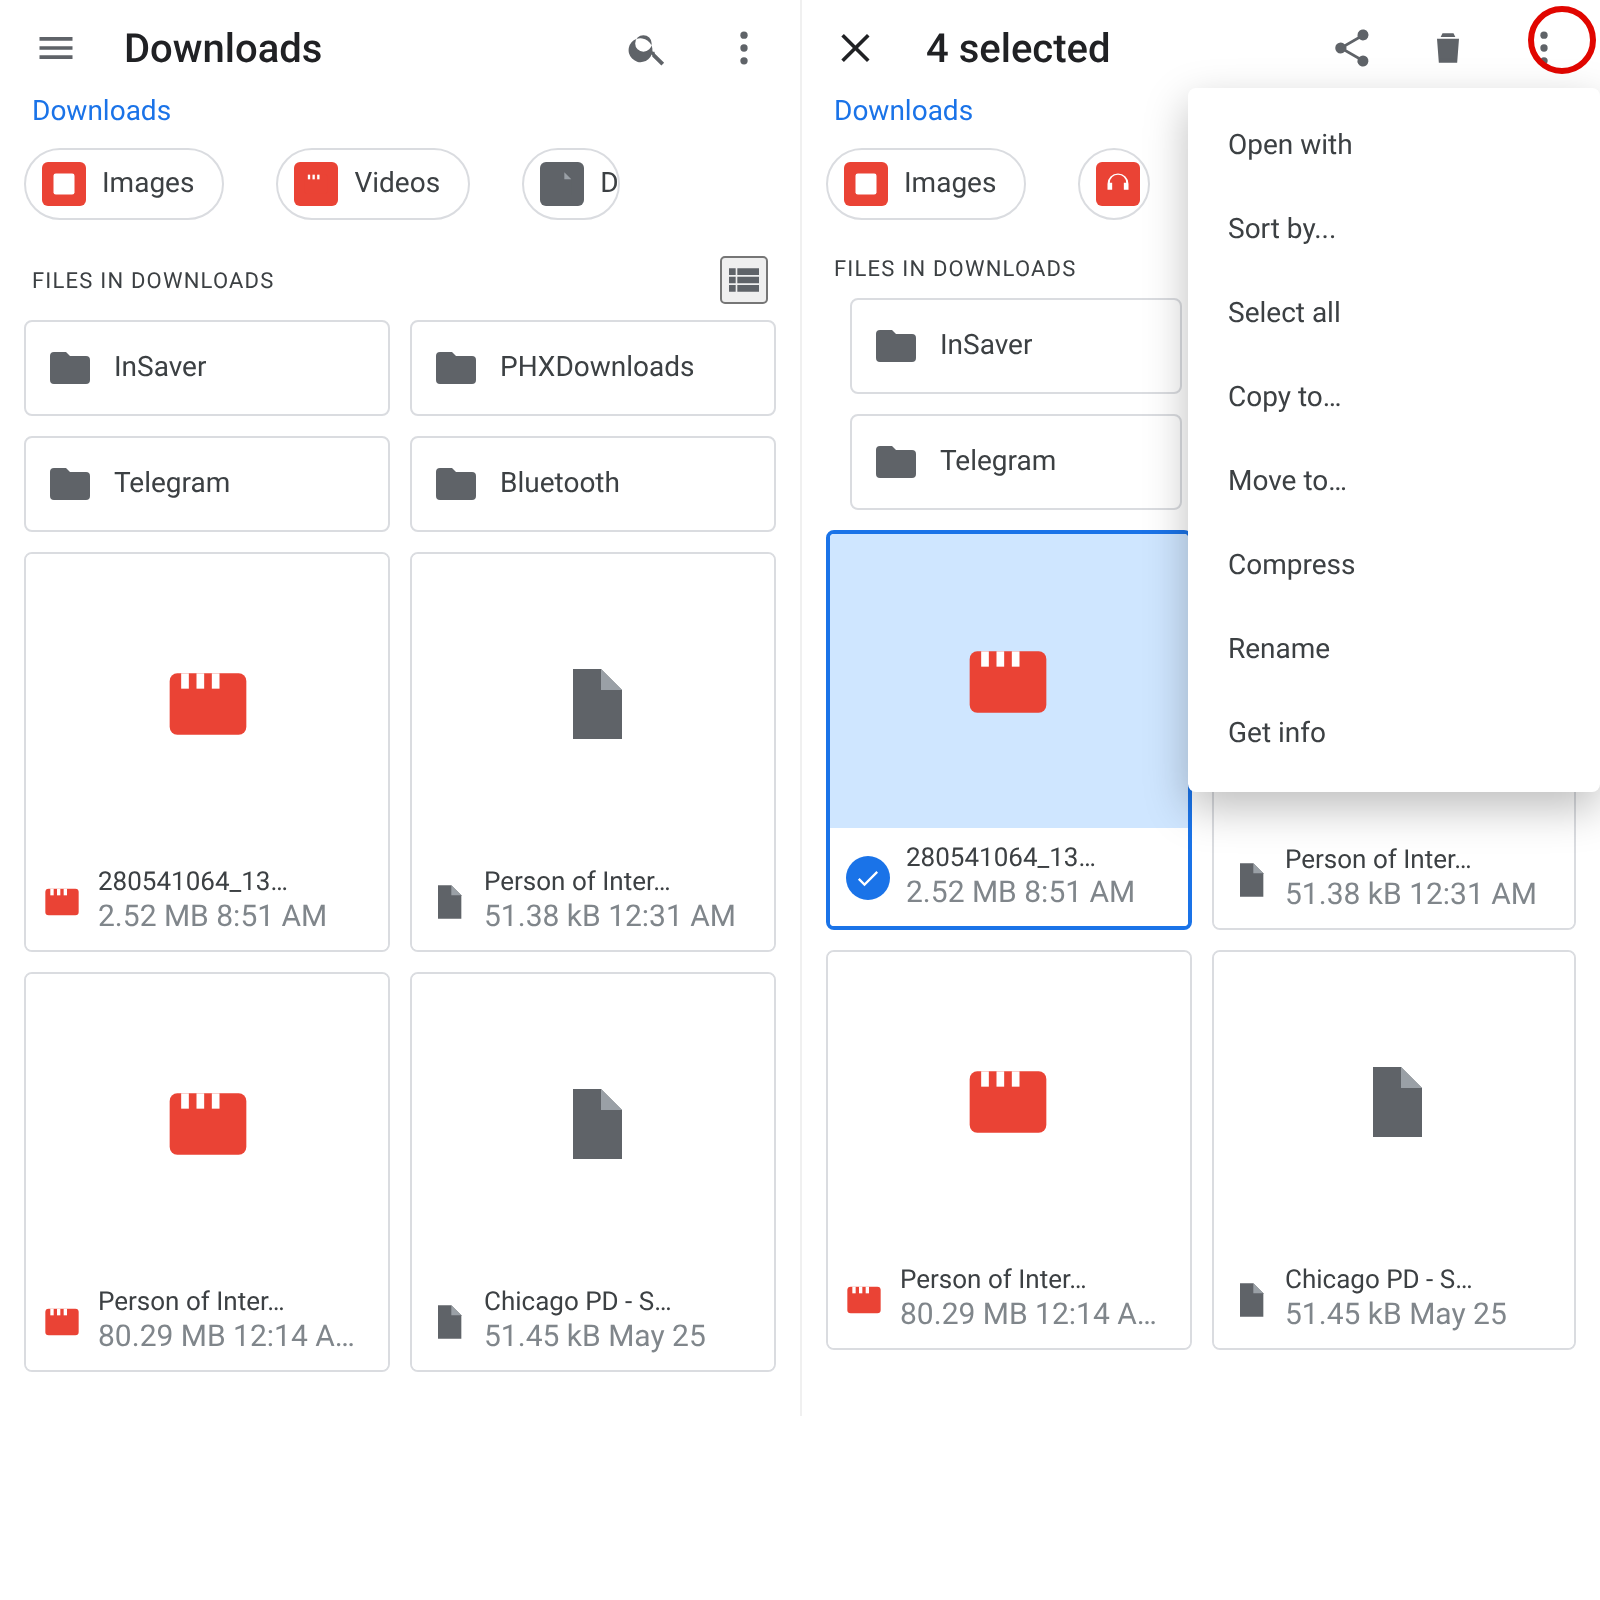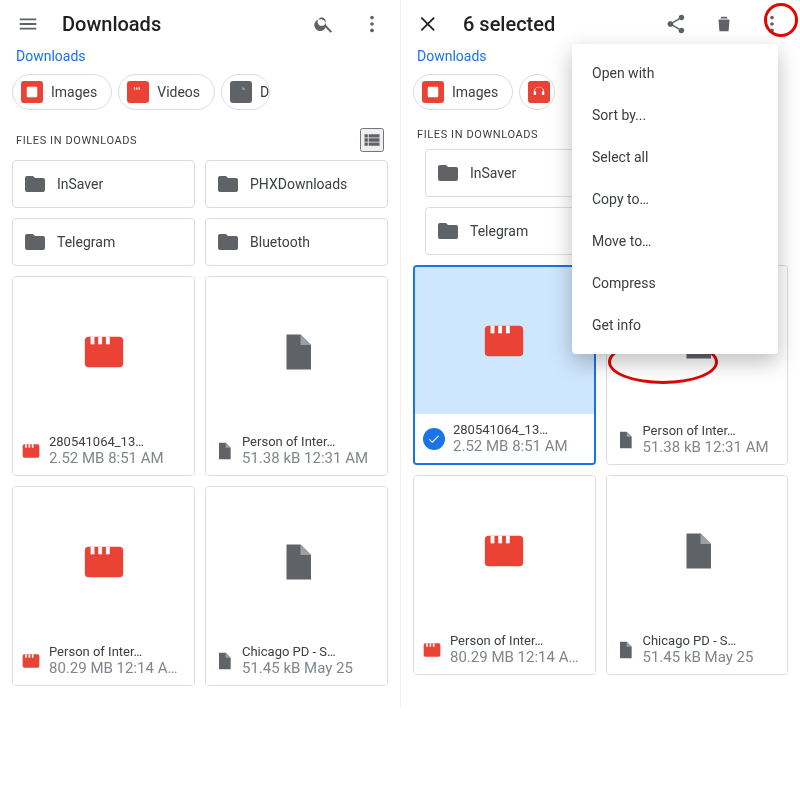--- a/index.html
+++ b/index.html
@@ -11,21 +11,21 @@
   
   .topbar{height:48px;display:flex;align-items:center;padding:0 8px;gap:8px}
   .title{font-size:20px;font-weight:500;color:#202124;margin-left:6px}
   .spacer{flex:1}
   .iconbtn{width:40px;height:40px;border:none;background:none;display:flex;align-items:center;justify-content:center;color:#5f6368;cursor:pointer;border-radius:50%}
   .iconbtn svg{width:22px;height:22px;fill:#5f6368}
   .iconbtn.black svg{fill:#202124}
   
   .breadcrumb{padding:0 16px 6px;color:#1a73e8;font-size:14px}
   
-  .chips{display:flex;gap:6px;padding:4px 12px 14px;overflow:hidden}
+  .chips{display:flex;gap:26px;padding:4px 12px 14px;overflow:hidden}
   .chip{display:flex;align-items:center;gap:8px;border:1px solid #dadce0;border-radius:22px;padding:6px 14px 6px 8px;font-size:14px;color:#3c4043;white-space:nowrap}
   .chip .cicon{width:22px;height:22px;background:#ea4335;border-radius:3px;display:flex;align-items:center;justify-content:center}
   .chip .cicon svg{width:14px;height:14px;fill:#fff}
   
   .sechdr{display:flex;align-items:center;justify-content:space-between;padding:4px 16px 8px}
   .sechdr .lbl{font-size:11px;letter-spacing:.6px;color:#3c4043;font-weight:400}
   .viewtoggle{width:24px;height:24px;display:flex;align-items:center;justify-content:center}
   .viewtoggle svg{width:20px;height:20px;fill:#5f6368}
   
   .grid{display:grid;grid-template-columns:1fr 1fr;gap:10px;padding:0 12px}
@@ -42,21 +42,21 @@
   .thumb svg{width:46px;height:46px}
   .meta{display:flex;align-items:center;gap:8px;padding:8px 8px;background:#fff;border-top:0}
   .meta .mico{width:20px;height:20px;flex:0 0 20px}
   .meta .mico svg{width:20px;height:20px}
   .meta .txt{min-width:0}
   .meta .fname{font-size:13px;color:#3c4043;white-space:nowrap;overflow:hidden;text-overflow:ellipsis}
   .meta .sub{font-size:15px;color:#80868b}
   .checkbadge{width:22px;height:22px;border-radius:50%;background:#1a73e8;display:flex;align-items:center;justify-content:center;flex:0 0 22px}
   .checkbadge svg{width:14px;height:14px;fill:#fff}
   
-  .menu{position:absolute;top:44px;right:22px;width:206px;background:#fff;border-radius:4px;box-shadow:0 8px 22px rgba(0,0,0,.26);padding:8px 0;z-index:50}
+  .menu{position:absolute;top:44px;right:0;width:206px;background:#fff;border-radius:4px;box-shadow:0 8px 22px rgba(0,0,0,.26);padding:8px 0;z-index:50}
   .menu .item{padding:13px 20px;font-size:14px;color:#3c4043;cursor:pointer}
   
   .ann-circ{position:absolute;border:3px solid #e10600;border-radius:50%;pointer-events:none}
   .ann-ellipse{position:absolute;border:3px solid #e10600;border-radius:50%;pointer-events:none}
   
   .grid.single{grid-template-columns:1fr}
 </style>
 </head>
 <body>
 
@@ -267,21 +267,21 @@
     </div>
   </div>
 
   <div class="pane">
     <div class="topbar">
       <button class="iconbtn black">
           <svg viewBox="0 0 24 24">
             <use href="#i-close"></use>
           </svg>
         </button>
-      <div class="title">6 selected</div>
+      <div class="title">4 selected</div>
       <div class="spacer"></div>
       <button class="iconbtn">
           <svg viewBox="0 0 24 24">
             <use href="#i-share"></use>
           </svg>
         </button>
       <button class="iconbtn">
           <svg viewBox="0 0 24 24">
             <use href="#i-trash"></use>
           </svg>
@@ -396,20 +396,21 @@
       </div>
     </div>
 
     <div class="menu">
       <div class="item">Open with</div>
       <div class="item">Sort by...</div>
       <div class="item">Select all</div>
       <div class="item">Copy to…</div>
       <div class="item">Move to…</div>
       <div class="item">Compress</div>
+      <div class="item">Rename</div>
       <div class="item">Get info</div>
     </div>
 
     <div class="ann-circ" style="top:3px;right:2px;width:34px;height:34px"></div>
     <div class="ann-ellipse" style="top:340px;right:82px;width:110px;height:44px;border-radius:50%/50%"></div>
   </div>
 
 </div>
 
 </body></html>

